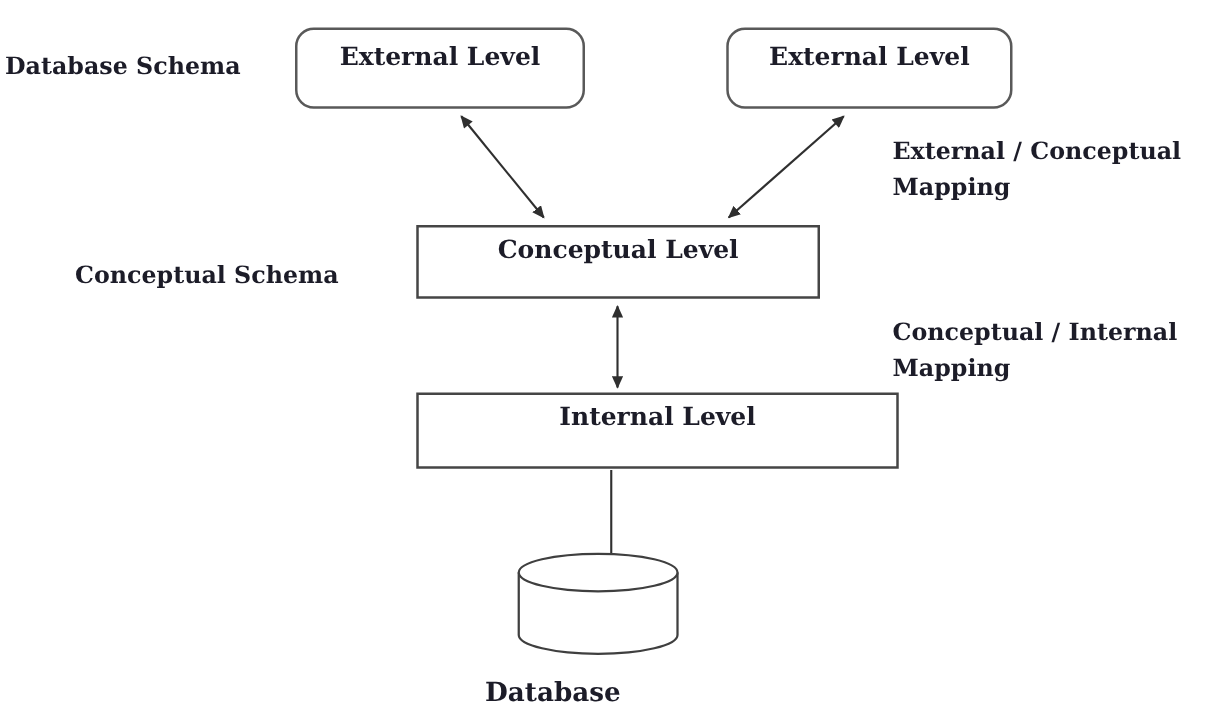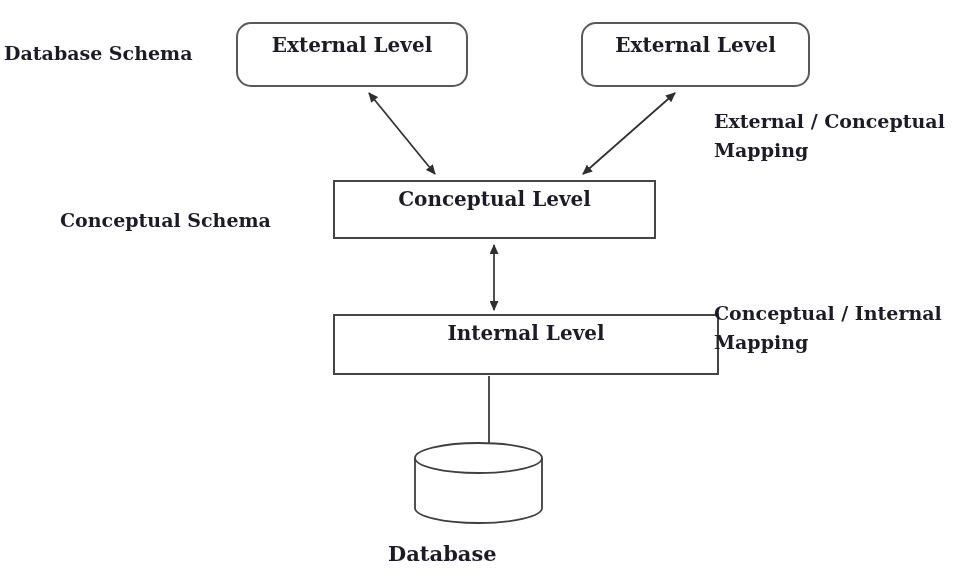--- a/index.html
+++ b/index.html
@@ -58,21 +58,21 @@
   #external-box-1 { left: 225px; top: 22px;  width: 232px; height: 65px; }
   #external-box-2 { left: 570px; top: 22px;  width: 229px; height: 65px; }
   #conceptual-box { left: 333px; top: 180px; width: 323px; height: 59px; }
   #internal-box   { left: 333px; top: 314px; width: 386px; height: 61px; }
 
   #label-external-schema   { left: 4px;  top: 42px;  }
   #label-conceptual-schema { left: 60px; top: 193px; margin-top: 16px; }
   #label-internal-schema   { left: 99px; top: 330px; }
 
   #label-ext-con-mapping { left: 714px; top: 107px; }
-  #label-con-int-mapping { left: 714px; top: 252px; margin-top: 47px; }
+  #label-con-int-mapping { left: 714px; top: 252px; }
 
   #label-database {
     position: absolute;
     left: 388px; top: 541px; width: 200px;
     font-weight: bold;
     font-size: 21px;
     color: #1c1c28;
     z-index: 2;
   }
 </style>

